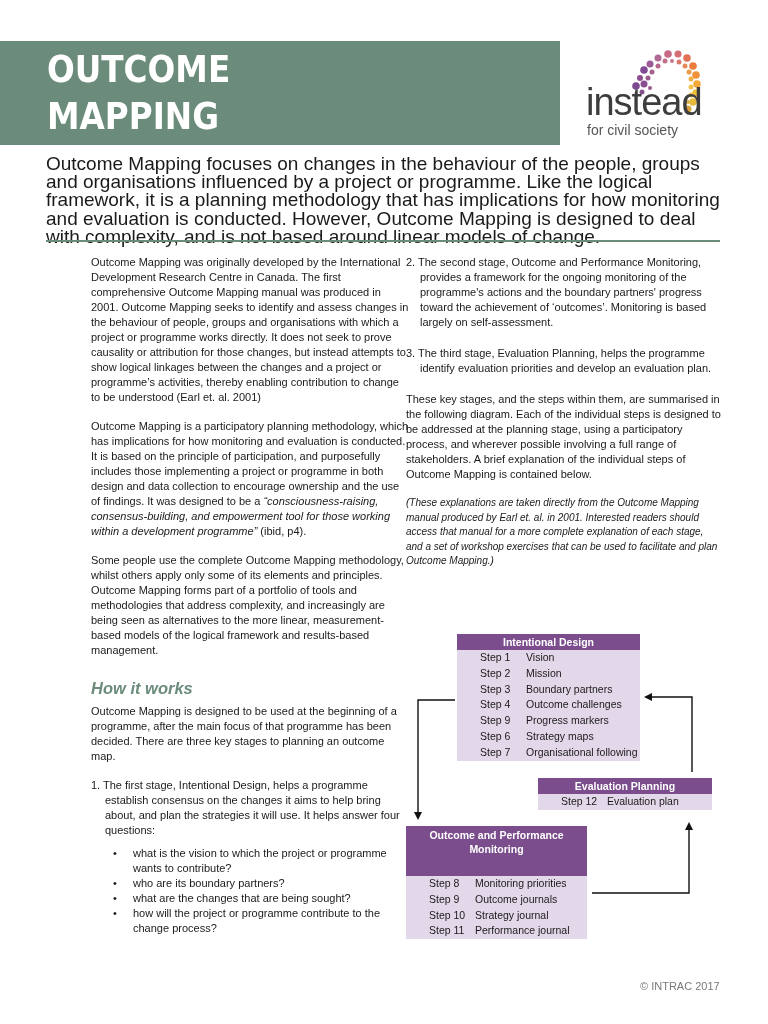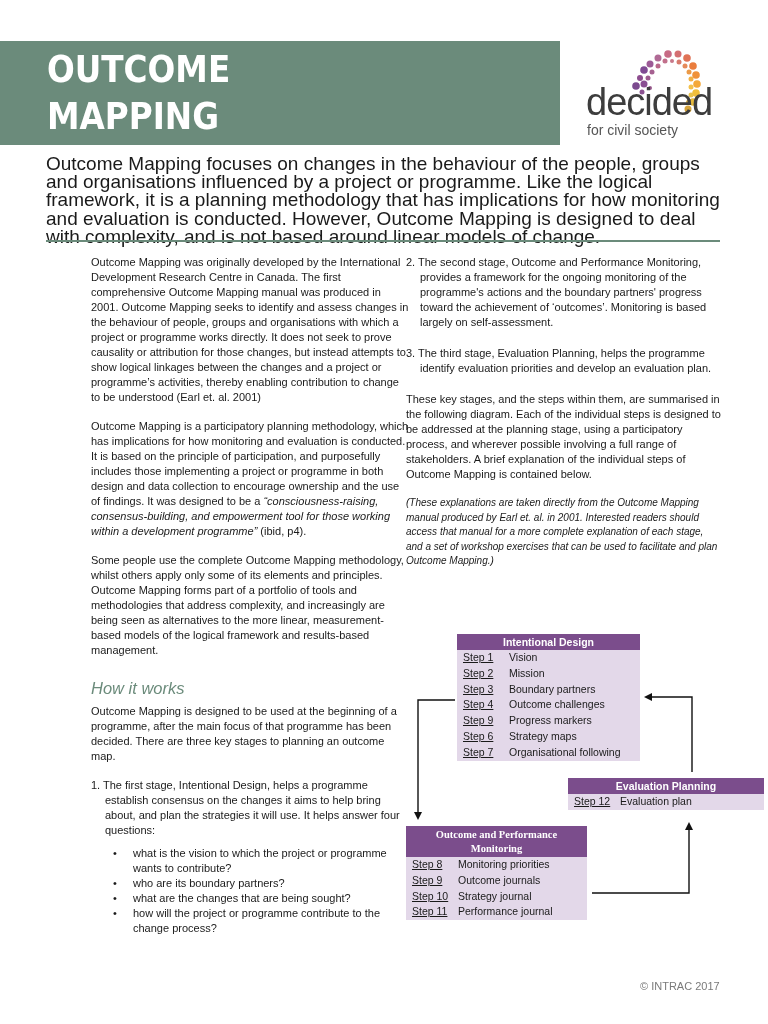--- a/index.html
+++ b/index.html
@@ -33,44 +33,44 @@
     font-family: "Liberation Sans", sans-serif; font-size: 19px; line-height: 18.2px; color: #1a1a1a;
   }
   .rule {
     position: absolute; left: 46px; top: 240px; width: 674px; height: 2px; background: #6b8b7b;
   }
   .col { position: absolute; font-family: "Liberation Sans", sans-serif; font-size: 11px; line-height: 15px; color: #1a1a1a; }
   .col p { margin: 0 0 14px 0; }
   .col-left { left: 46px; top: 255px; width: 318px; margin-left: 45px; }
   .col-right { left: 406px; top: 255px; width: 316px; }
   .h2 {
-    font-family: "Liberation Sans", sans-serif; font-style: italic; font-weight: normal;
+    font-family: "Liberation Sans", sans-serif; font-style: italic; font-weight: bold;
     color: #6b8b7b; font-size: 16.5px; line-height: 20px; margin: 20px 0 6px 0;
   }
   .numbered { padding-left: 14px; text-indent: -14px; }
   ul.qs { list-style: none; margin: 0 0 0 0; padding: 0; }
   ul.qs li { position: relative; padding-left: 42px; margin: 0; }
   ul.qs li .bullet { position: absolute; left: 22px; top: 0; }
   .ital { font-style: italic; }
   .note { font-style: italic; font-size: 10px; line-height: 14.6px; }
 
   
   .box { position: absolute; background: #e3d8e9; font-family: "Liberation Sans", sans-serif; font-size: 10.5px; color: #1a1a1a; }
   .box .box-head {
     background: #7b4d8c; color: #ffffff; font-weight: bold; text-align: center; font-size: 10.5px;
     line-height: 16px; padding: 0 4px;
   }
   .box .row { display: flex; height: 15.8px; line-height: 15.8px; }
-  .box .row .step { width: 46px; padding-left: 6px; text-decoration: underline; }
+  .box .row .step { width: 46px; padding-left: 23px; }
   .box .row .name { flex: 1; }
   .box-id { left: 457px; top: 634px; width: 183px; }
-  .box-ep { left: 568px; top: 778px; width: 196px; }
+  .box-ep { left: 538px; top: 778px; width: 174px; }
   .box-ep .row .step { width: 46px; }
   .box-opm { left: 406px; top: 826px; width: 181px; }
-  .box-opm .box-head { line-height: 14px; padding: 2px 4px 1px; font-family: Liberation Serif, serif; }
+  .box-opm .box-head { line-height: 14px; padding: 2px 4px 20px; }
   .box-opm .row .step { width: 46px; }
   .arrows { position: absolute; left: 0; top: 0; }
   .footer {
     position: absolute; left: 640px; top: 980px; font-family: "Liberation Sans", sans-serif;
     font-size: 11px; color: #7a7a7a;
   }
 </style>
 </head>
 <body>
 
@@ -105,21 +105,21 @@
     <circle cx="107" cy="39" r="2.5" fill="#f3c04a"></circle>
     <circle cx="112" cy="45" r="3.8" fill="#f2bf3a"></circle>
     <circle cx="107" cy="47" r="2.5" fill="#eac24a"></circle>
     <circle cx="109" cy="54" r="3.8" fill="#e6b93b"></circle>
     <circle cx="104" cy="54" r="2" fill="#d8b143"></circle>
     <circle cx="104" cy="61" r="3.5" fill="#d6a43a"></circle>
     <circle cx="52" cy="38" r="3.8" fill="#7c4a8f"></circle>
     <circle cx="58" cy="44" r="2.5" fill="#8a5190"></circle>
     <circle cx="66" cy="40" r="2" fill="#9b5b8f"></circle>
   </svg>
-  <div class="logo-word">decided</div>
+  <div class="logo-word">instead</div>
   <div class="logo-tag">for civil society</div>
 </div>
 
 <p class="intro">Outcome Mapping focuses on changes in the behaviour of the people, groups and organisations influenced by a project or programme. Like the logical framework, it is a planning methodology that has implications for how monitoring and evaluation is conducted. However, Outcome Mapping is designed to deal with complexity, and is not based around linear models of change.</p>
 <div class="rule"></div>
 
 <div class="col col-left">
   <p>Outcome Mapping was originally developed by the International Development Research Centre in Canada. The first comprehensive Outcome Mapping manual was produced in 2001. Outcome Mapping seeks to identify and assess changes in the behaviour of people, groups and organisations with which a project or programme works directly. It does not seek to prove causality or attribution for those changes, but instead attempts to show logical linkages between the changes and a project or programme’s activities, thereby enabling contribution to change to be understood (Earl et. al. 2001)</p>
   <p><span>Outcome Mapping is a participatory planning methodology, which has implications for how monitoring and evaluation is conducted. It is based on the principle of participation, and purposefully includes those implementing a project or programme in both design and data collection to encourage ownership and the use of findings. It was designed to be a </span><span class="ital">“consciousness-raising, consensus-building, and empowerment tool for those working within a development programme”</span><span> (ibid, p4).</span></p>
   <p>Some people use the complete Outcome Mapping methodology, whilst others apply only some of its elements and principles. Outcome Mapping forms part of a portfolio of tools and methodologies that address complexity, and increasingly are being seen as alternatives to the more linear, measurement-based models of the logical framework and results-based management.</p>

